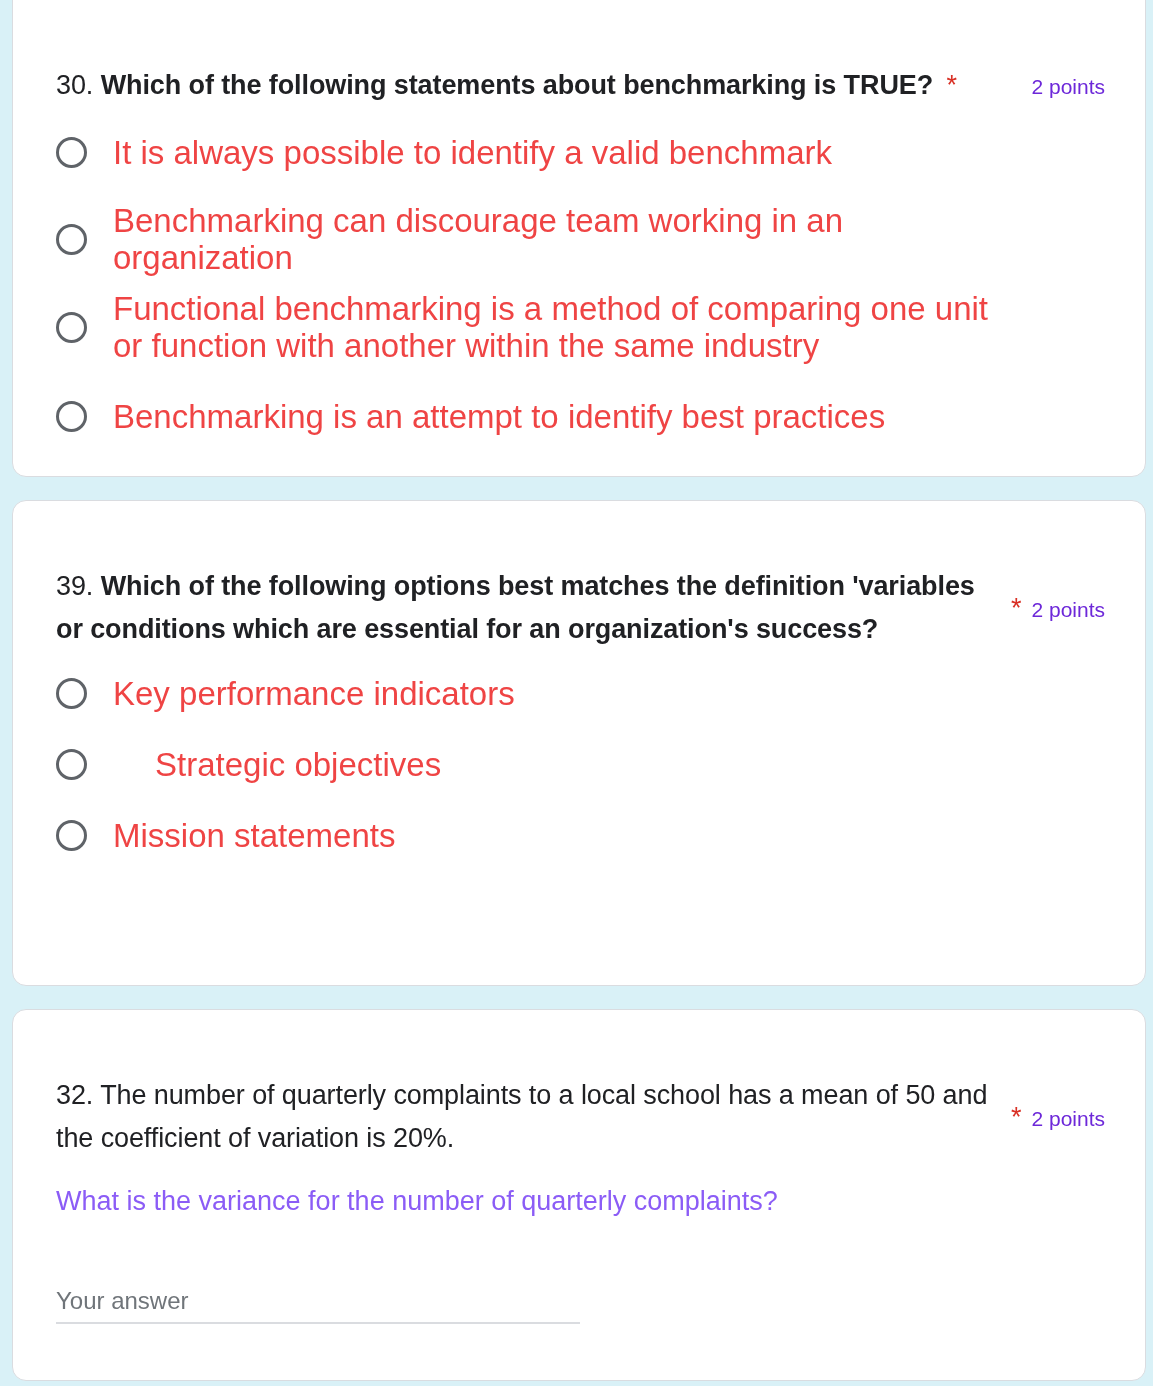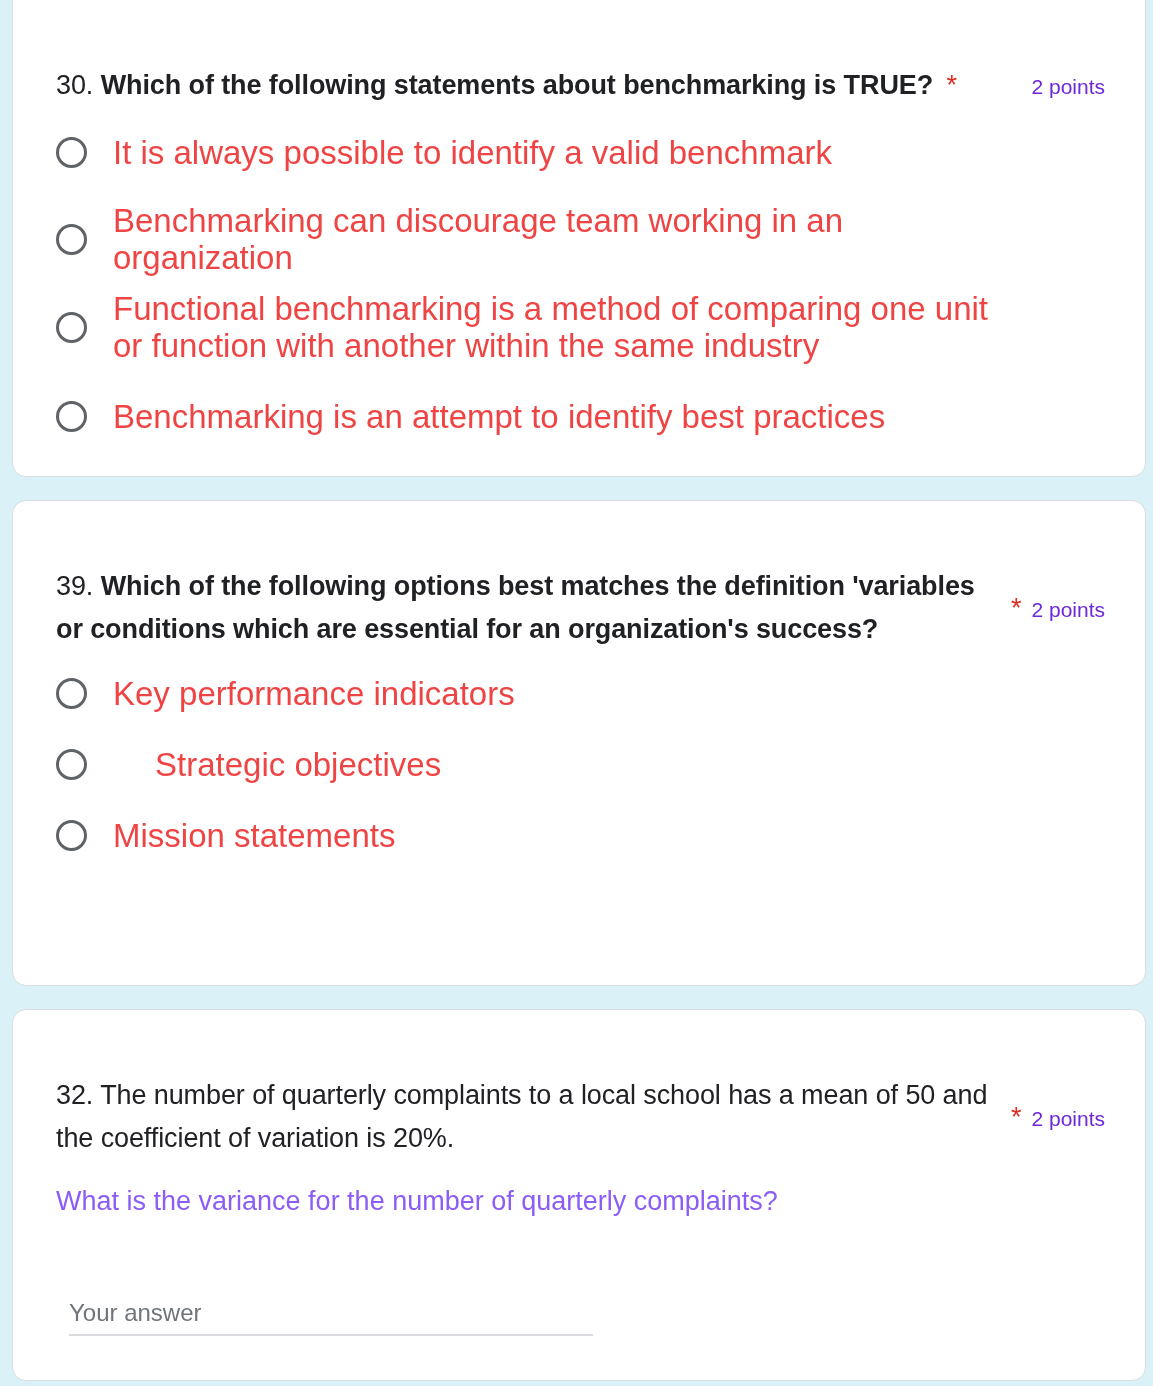--- a/index.html
+++ b/index.html
@@ -84,33 +84,32 @@
       margin-right: 26px;
     }
     .opt-label {
       font-size: 33px;
       line-height: 37px;
       color: #ef4444;
     }
 
     .answer-field {
       position: absolute;
-      left: 56px;
+      left: 43px;
       top: 270px;
       width: 524px;
       height: 42px;
       border: none;
       border-bottom: 2px solid #dadce0;
       outline: none;
       font-family: "Liberation Sans", "DejaVu Sans", sans-serif;
       font-size: 24px;
       color: #000000;
       padding: 0;
       background: transparent;
-      margin-top: 12px;
     }
     .answer-field::placeholder { color: #70757a; }
 
     .sub-question {
       position: absolute;
       left: 43px;
       top: 170px;
       font-size: 27px;
       font-weight: normal;
       line-height: 43px;

